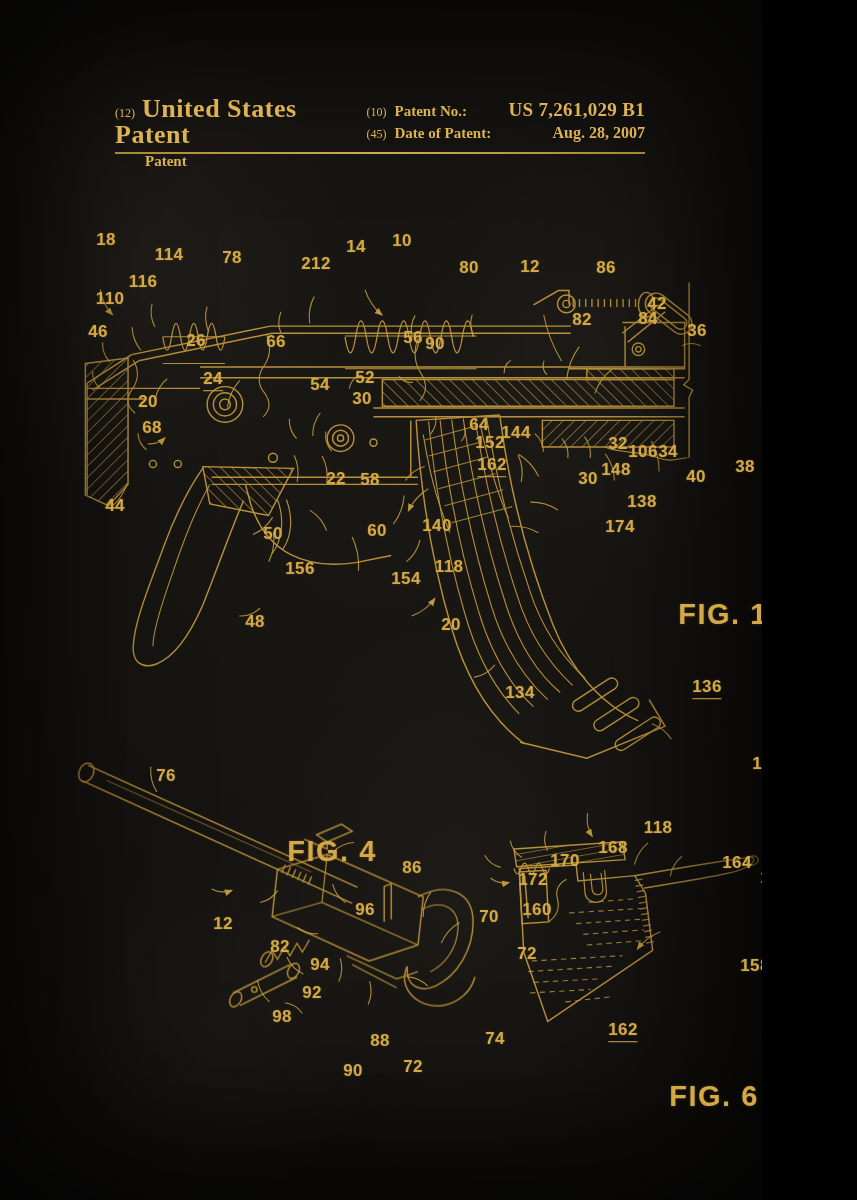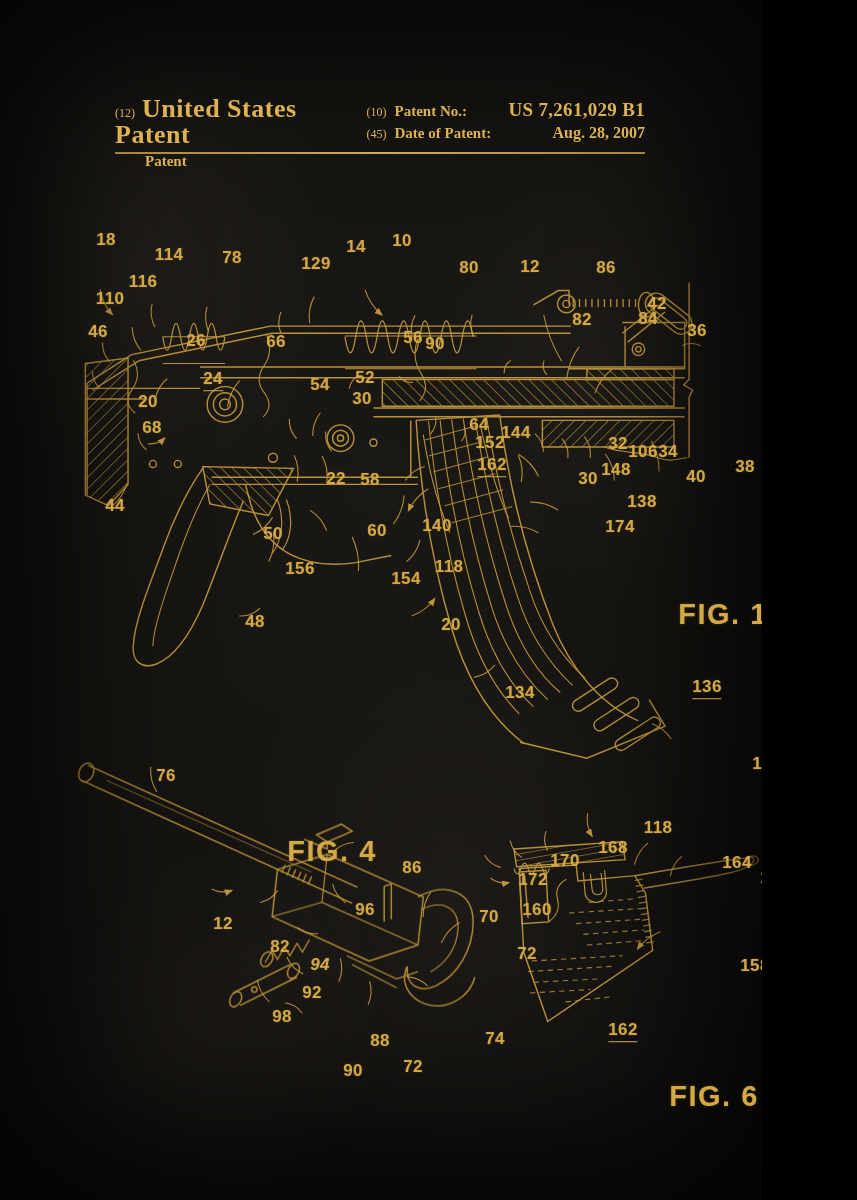--- a/index.html
+++ b/index.html
@@ -280,21 +280,21 @@
       </div>
     </div>
   </div>
   <div class="divider"></div>
 
   <div id="labels">
       <div class="fig-caption" style="left: 723px; top: 590px;">FIG. 1</div>
       <div class="ref-label" style="left: 106px; top: 240px;">18</div>
       <div class="ref-label" style="left: 169px; top: 255px;">114</div>
       <div class="ref-label" style="left: 232px; top: 258px;">78</div>
-      <div class="ref-label" style="left: 316px; top: 264px;">129</div>
+      <div class="ref-label" style="left: 316px; top: 264px;">212</div>
       <div class="ref-label" style="left: 356px; top: 247px;">14</div>
       <div class="ref-label" style="left: 402px; top: 241px;">10</div>
       <div class="ref-label" style="left: 469px; top: 268px;">80</div>
       <div class="ref-label" style="left: 530px; top: 267px;">12</div>
       <div class="ref-label" style="left: 606px; top: 268px;">86</div>
       <div class="ref-label" style="left: 657px; top: 304px;">42</div>
       <div class="ref-label" style="left: 803px; top: 314px;">176</div>
       <div class="ref-label" style="left: 143px; top: 282px;">116</div>
       <div class="ref-label" style="left: 110px; top: 299px;">110</div>
       <div class="ref-label" style="left: 98px; top: 332px;">46</div>
@@ -338,21 +338,21 @@
       <div class="ref-label" style="left: 520px; top: 693px;">134</div>
       <div class="ref-label underlined" style="left: 707px; top: 688px;">136</div>
       <div class="ref-label" style="left: 767px; top: 764px;">142</div>
       <div class="fig-caption" style="left: 332px; top: 827px;">FIG. 4</div>
       <div class="ref-label" style="left: 166px; top: 776px;">76</div>
       <div class="ref-label" style="left: 412px; top: 868px;">86</div>
       <div class="ref-label" style="left: 223px; top: 924px;">12</div>
       <div class="ref-label" style="left: 280px; top: 947px;">82</div>
       <div class="ref-label" style="left: 365px; top: 910px;">96</div>
       <div class="ref-label" style="left: 489px; top: 917px;">70</div>
-      <div class="ref-label" style="left: 320px; top: 965px; font-style: italic;">94</div>
+      <div class="ref-label" style="left: 320px; top: 965px;">94</div>
       <div class="ref-label" style="left: 312px; top: 993px;">92</div>
       <div class="ref-label" style="left: 282px; top: 1017px;">98</div>
       <div class="ref-label" style="left: 380px; top: 1041px;">88</div>
       <div class="ref-label" style="left: 353px; top: 1071px;">90</div>
       <div class="ref-label" style="left: 413px; top: 1067px;">72</div>
       <div class="ref-label" style="left: 495px; top: 1039px;">74</div>
       <div class="ref-label" style="left: 527px; top: 954px;">72</div>
       <div class="fig-caption" style="left: 714px; top: 1072px;">FIG. 6</div>
       <div class="ref-label" style="left: 658px; top: 828px;">118</div>
       <div class="ref-label" style="left: 613px; top: 848px;">168</div>

